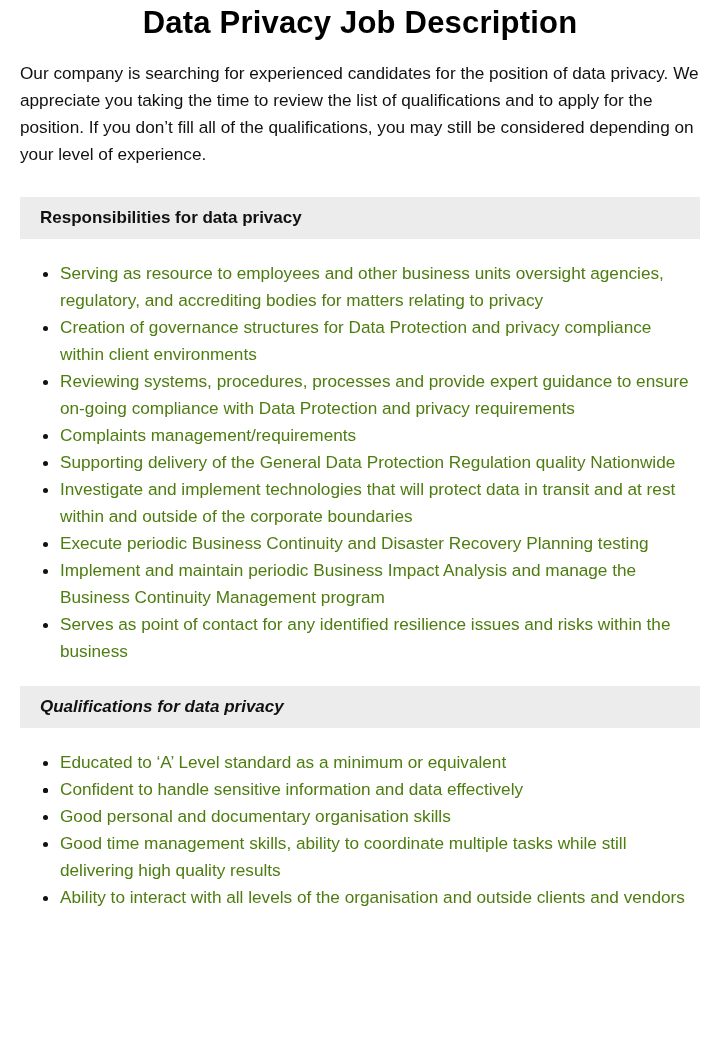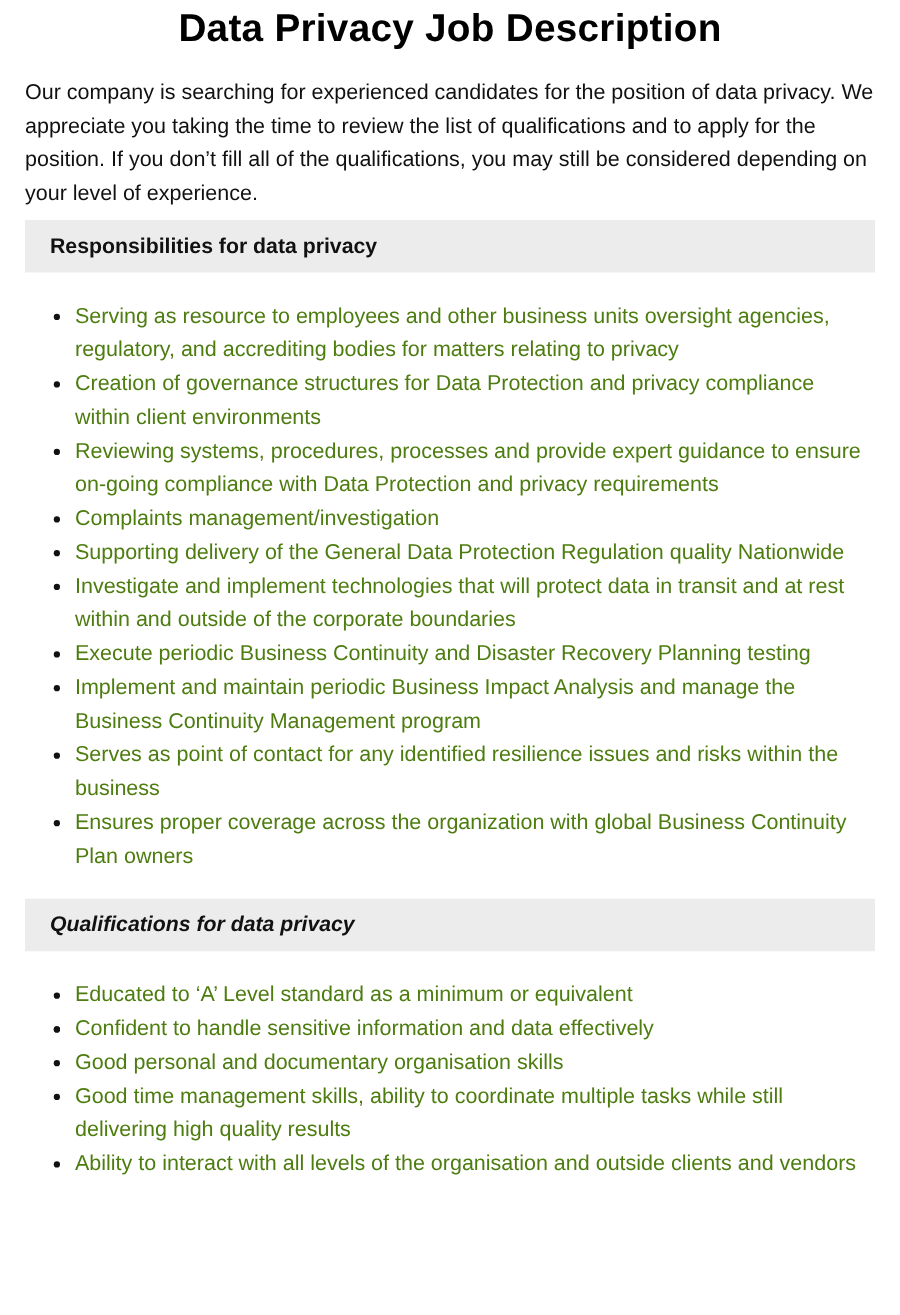--- a/index.html
+++ b/index.html
@@ -29,21 +29,21 @@
       letter-spacing: 0.2px;
       color: #000000;
     }
     .intro {
       margin: 17px 0 0 0;
       font-size: 17.2px;
       line-height: 27px;
       color: #111111;
     }
     .section-header {
-      margin-top: 8px;
+      margin-top: 29px;
       background: #ececec;
       height: 42px;
       box-sizing: border-box;
       padding: 0 20px;
       display: flex;
       align-items: center;
       font-size: 17px;
       font-weight: bold;
       color: #111111;
     }
@@ -77,27 +77,26 @@
 
 <div class="page">
   <h1 class="title">Data Privacy Job Description</h1>
   <p class="intro">Our company is searching for experienced candidates for the position of data privacy. We appreciate you taking the time to review the list of qualifications and to apply for the position. If you don’t fill all of the qualifications, you may still be considered depending on your level of experience.</p>
 
   <div class="section-header">Responsibilities for data privacy</div>
   <ul class="bullets">
     <li><span class="dot"></span><span>Serving as resource to employees and other business units oversight agencies, regulatory, and accrediting bodies for matters relating to privacy</span></li>
     <li><span class="dot"></span><span>Creation of governance structures for Data Protection and privacy compliance within client environments</span></li>
     <li><span class="dot"></span><span>Reviewing systems, procedures, processes and provide expert guidance to ensure on-going compliance with Data Protection and privacy requirements</span></li>
-    <li><span class="dot"></span><span>Complaints management/investigation</span></li>
+    <li><span class="dot"></span><span>Complaints management/requirements</span></li>
     <li><span class="dot"></span><span>Supporting delivery of the General Data Protection Regulation quality Nationwide</span></li>
     <li><span class="dot"></span><span>Investigate and implement technologies that will protect data in transit and at rest within and outside of the corporate boundaries</span></li>
     <li><span class="dot"></span><span>Execute periodic Business Continuity and Disaster Recovery Planning testing</span></li>
     <li><span class="dot"></span><span>Implement and maintain periodic Business Impact Analysis and manage the Business Continuity Management program</span></li>
     <li><span class="dot"></span><span>Serves as point of contact for any identified resilience issues and risks within the business</span></li>
-    <li><span class="dot"></span><span>Ensures proper coverage across the organization with global Business Continuity Plan owners</span></li>
   </ul>
 
   <div class="section-header q">Qualifications for data privacy</div>
   <ul class="bullets">
     <li><span class="dot"></span><span>Educated to ‘A’ Level standard as a minimum or equivalent</span></li>
     <li><span class="dot"></span></li>
     <li><span class="dot"></span><span>Confident to handle sensitive information and data effectively</span></li>
     <li><span class="dot"></span><span>Good personal and documentary organisation skills</span></li>
     <li><span class="dot"></span><span>Good time management skills, ability to coordinate multiple tasks while still delivering high quality results</span></li>
     <li><span class="dot"></span><span>Ability to interact with all levels of the organisation and outside clients and vendors</span></li>

